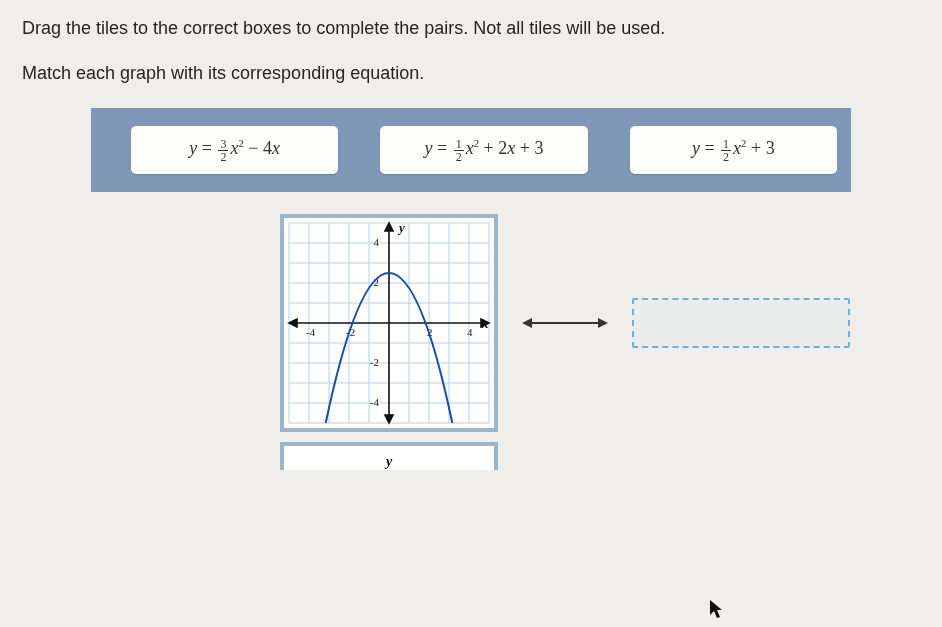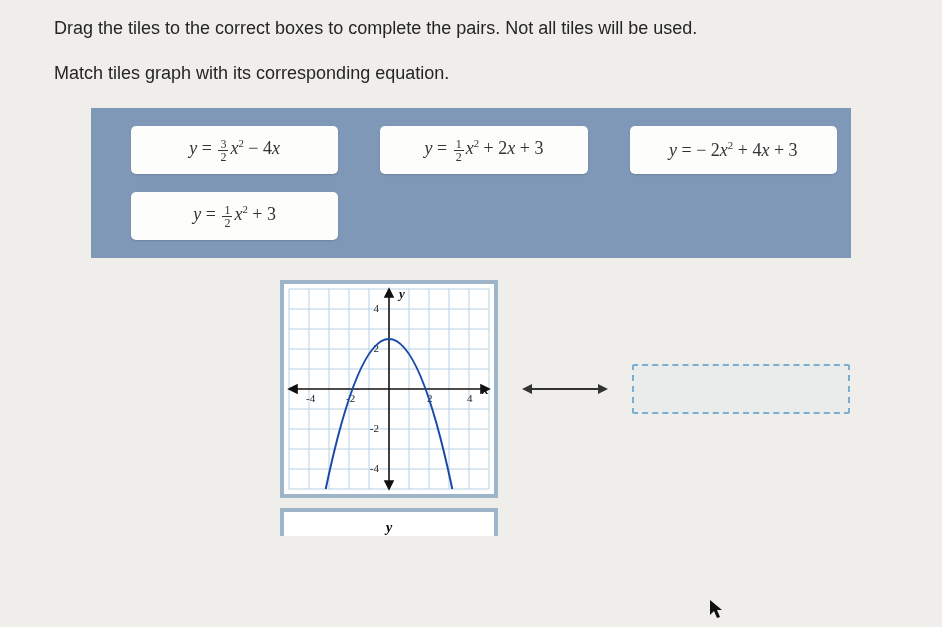--- a/index.html
+++ b/index.html
@@ -4,21 +4,21 @@
 <style>
 * { box-sizing: border-box; margin: 0; padding: 0; }
 body {
   width: 942px;
   height: 627px;
   background: #f0eeeb;
   font-family: Arial, sans-serif;
   overflow: hidden;
   position: relative;
 }
-.instructions { padding: 18px 22px 0 22px; margin-left: 32px; }
+.instructions { padding: 18px 22px 0 22px; }
 .instruction-line {
   font-size: 18px;
   color: #252525;
   font-weight: 500;
   margin-bottom: 24px;
 }
 .tile-container {
   margin: 10px auto 0;
   width: 760px;
   background: #8098b8;
@@ -104,45 +104,40 @@
   left: 710px;
   top: 600px;
   width: 0; height: 0;
 }
 </style>
 </head>
 <body>
 
 <div class="instructions">
   <p class="instruction-line">Drag the tiles to the correct boxes to complete the pairs. Not all tiles will be used.</p>
-  <p class="instruction-line">Match tiles graph with its corresponding equation.</p>
+  <p class="instruction-line">Match each graph with its corresponding equation.</p>
 </div>
 
 <div class="tile-container">
   <div class="tile">
     <span class="math">
       <span class="var">y</span> = 
       <span class="frac">
           <span class="n">3</span>
           <span class="d">2</span>
         </span><span class="var">x</span><span class="sup">2</span> − 4<span class="var">x</span>
     </span>
   </div>
   <div class="tile">
     <span class="math">
       <span class="var">y</span> = 
       <span class="frac">
           <span class="n">1</span>
           <span class="d">2</span>
         </span><span class="var">x</span><span class="sup">2</span> + 2<span class="var">x</span> + 3
-    </span>
-  </div>
-  <div class="tile">
-    <span class="math">
-      <span class="var">y</span> = − 2<span class="var">x</span><span class="sup">2</span> + 4<span class="var">x</span> + 3
     </span>
   </div>
   <div class="tile">
     <span class="math">
       <span class="var">y</span> = 
       <span class="frac">
           <span class="n">1</span>
           <span class="d">2</span>
         </span><span class="var">x</span><span class="sup">2</span> + 3
     </span>

